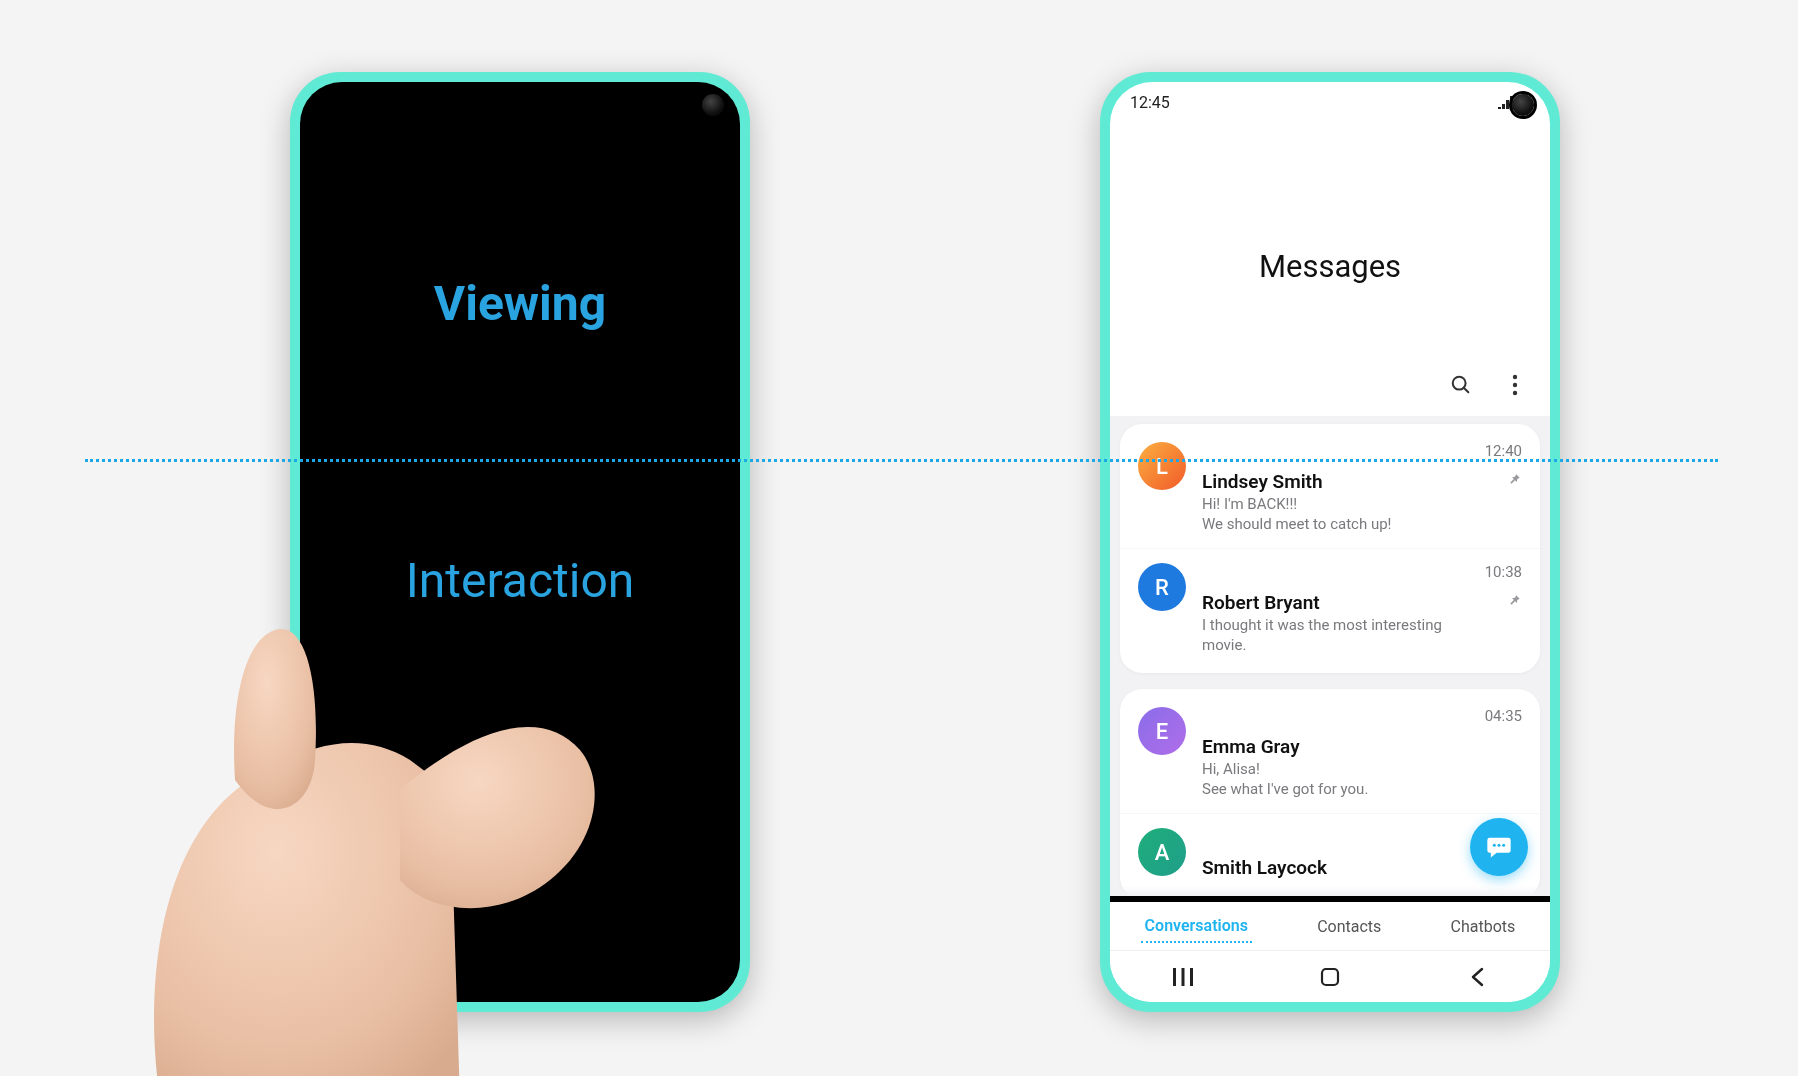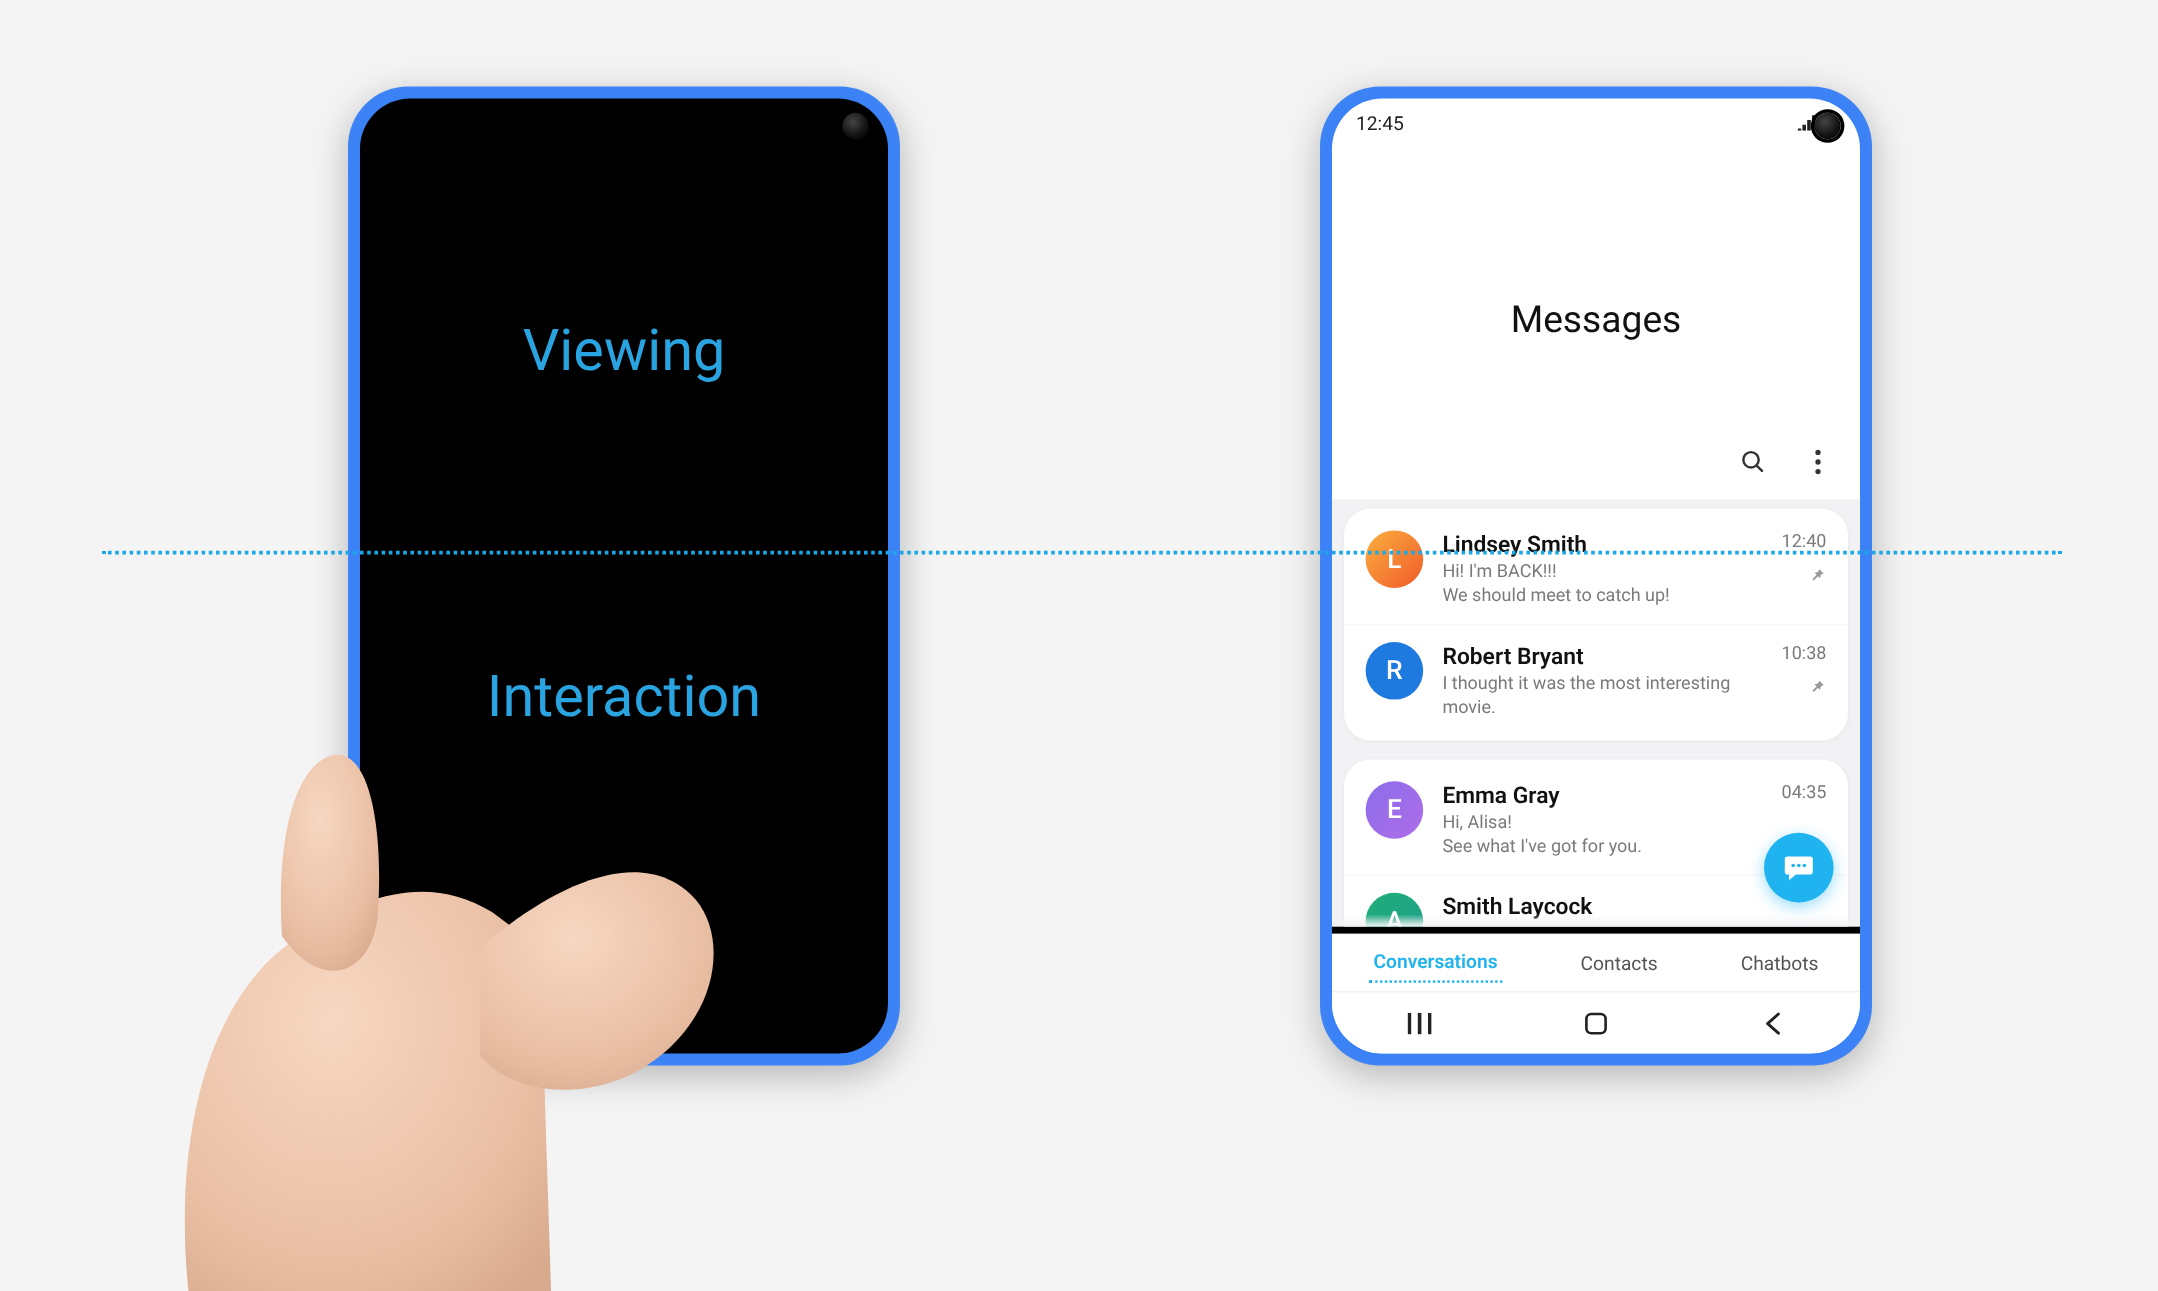--- a/index.html
+++ b/index.html
@@ -19,22 +19,22 @@
     left: 85px;
     right: 80px;
     border-top: 3px dotted #1aa9e6;
     z-index: 5;
   }
 
   
   .phone {
     position: absolute;
     width: 460px;
-    height: 816px;
-    background: #3b82f6;
+    height: 940px;
+    background: #5eead4;
     border-radius: 50px;
     box-shadow: 0 8px 30px rgba(0,0,0,0.25), inset 0 0 8px rgba(255,255,255,0.05);
     overflow: hidden;
   }
   .phone-left { left: 290px; top: 72px; }
   .phone-right { left: 1100px; top: 72px; }
 
   
   .camera {
     position: absolute;
@@ -52,23 +52,23 @@
     inset: 10px;
     background: #000;
     border-radius: 42px;
     display: flex;
     flex-direction: column;
     align-items: center;
     color: #2aa4e0;
   }
   .dark-screen .viewing {
     position: absolute;
-    top: 181px;
+    top: 193px;
     font-size: 48px;
-    font-weight: 400;
+    font-weight: 700;
   }
   .dark-screen .interaction {
     position: absolute;
     top: 470px;
     font-size: 48px;
     font-weight: 400;
   }
 
   
   .hand {
@@ -153,21 +153,21 @@
   }
   .row + .row { border-top: 1px solid rgba(0,0,0,0.03); }
   .avatar {
     width: 48px; height: 48px;
     border-radius: 50%;
     display:flex; align-items:center; justify-content:center;
     color:#fff; font-size: 22px; font-weight:500;
     flex-shrink:0;
   }
   .row-main { flex:1; min-width:0; }
-  .row-name { font-size: 19px; font-weight:600; color:#111; margin-bottom:2px; }
+  .row-name { font-size: 19px; font-weight:600; color:#111; margin-bottom:2px;margin-top:28px; }
   .row-preview { font-size: 15px; color:#7a7a7e; line-height:1.3; }
   .row-meta { text-align:right; display:flex; flex-direction:column; align-items:flex-end; gap:12px; }
   .row-time { font-size: 15px; color:#7a7a7e; }
   .pin { color:#9a9a9e; font-size:14px; }
 
   .fab {
     position:absolute;
     right: 22px;
     bottom: 20px;
     width: 58px; height:58px;

